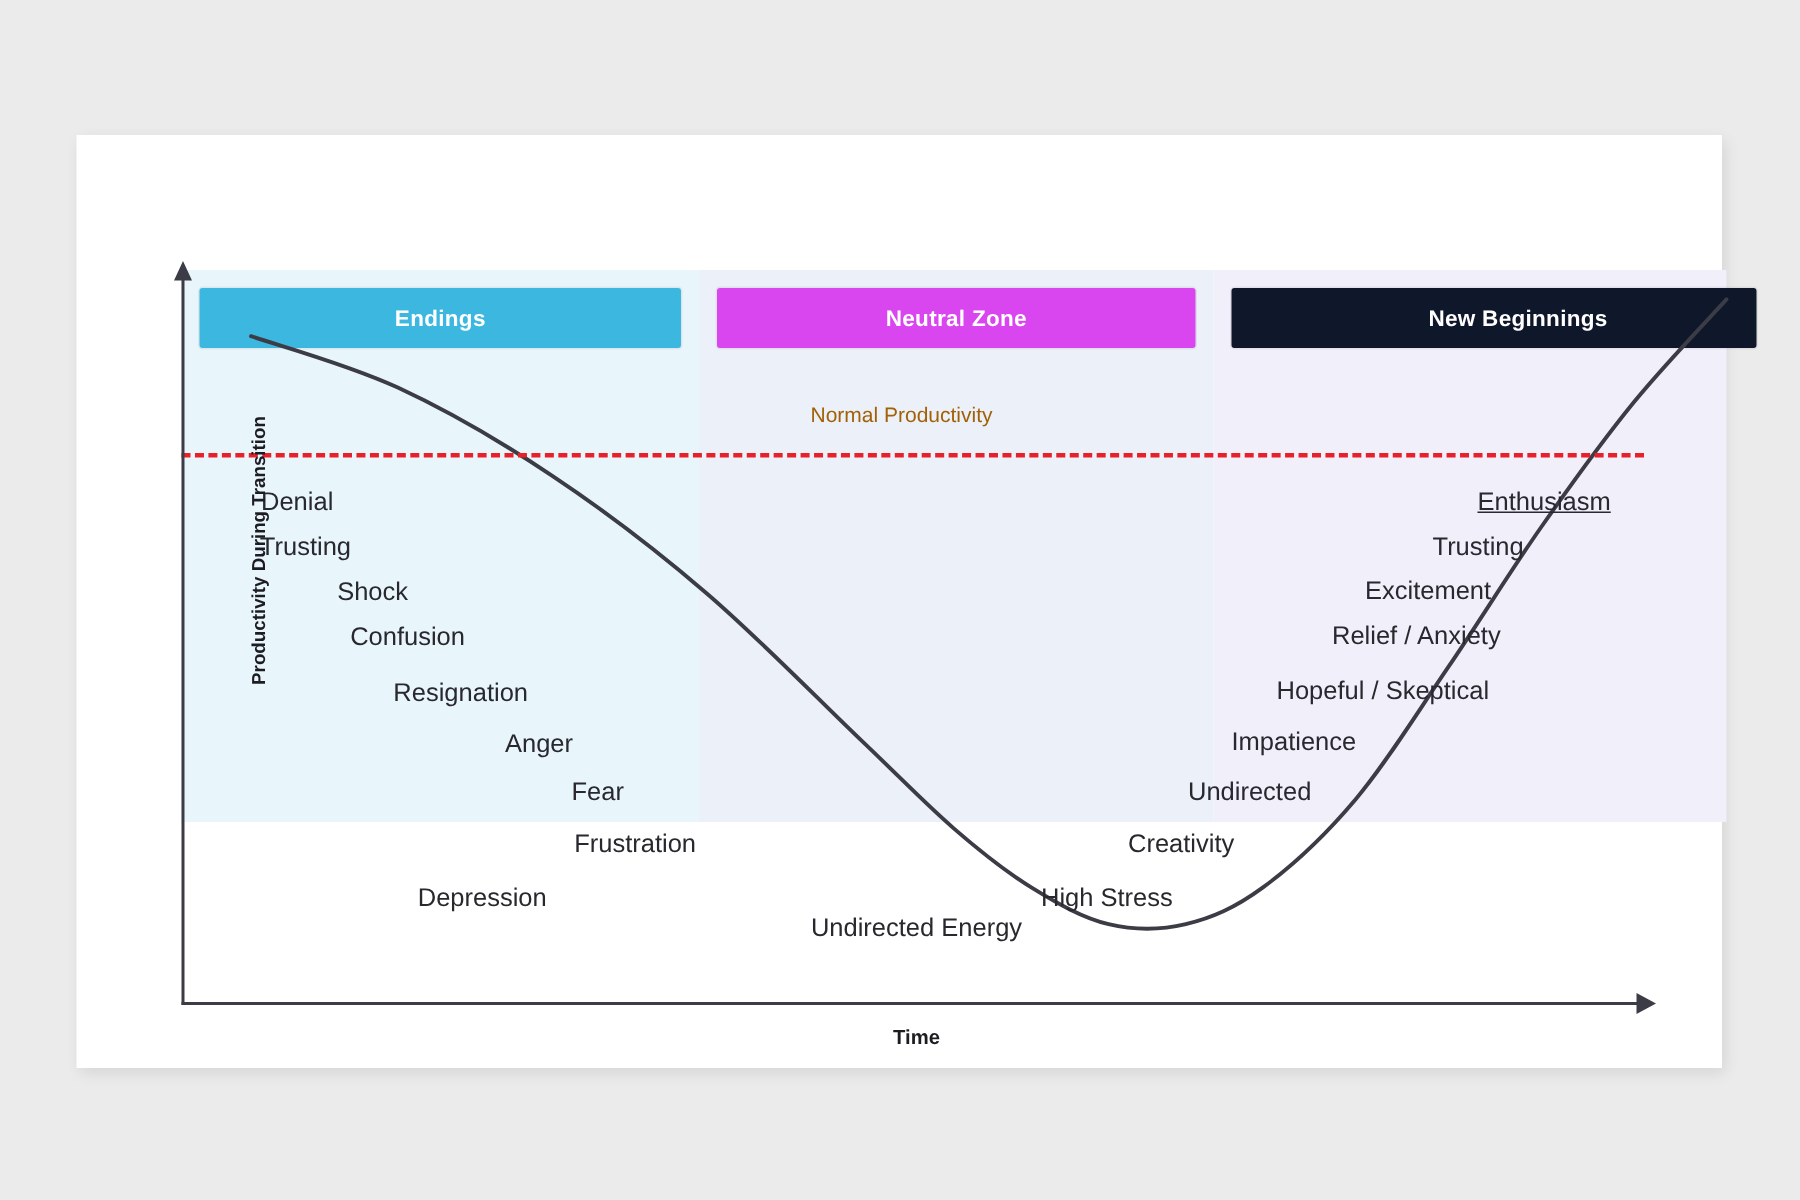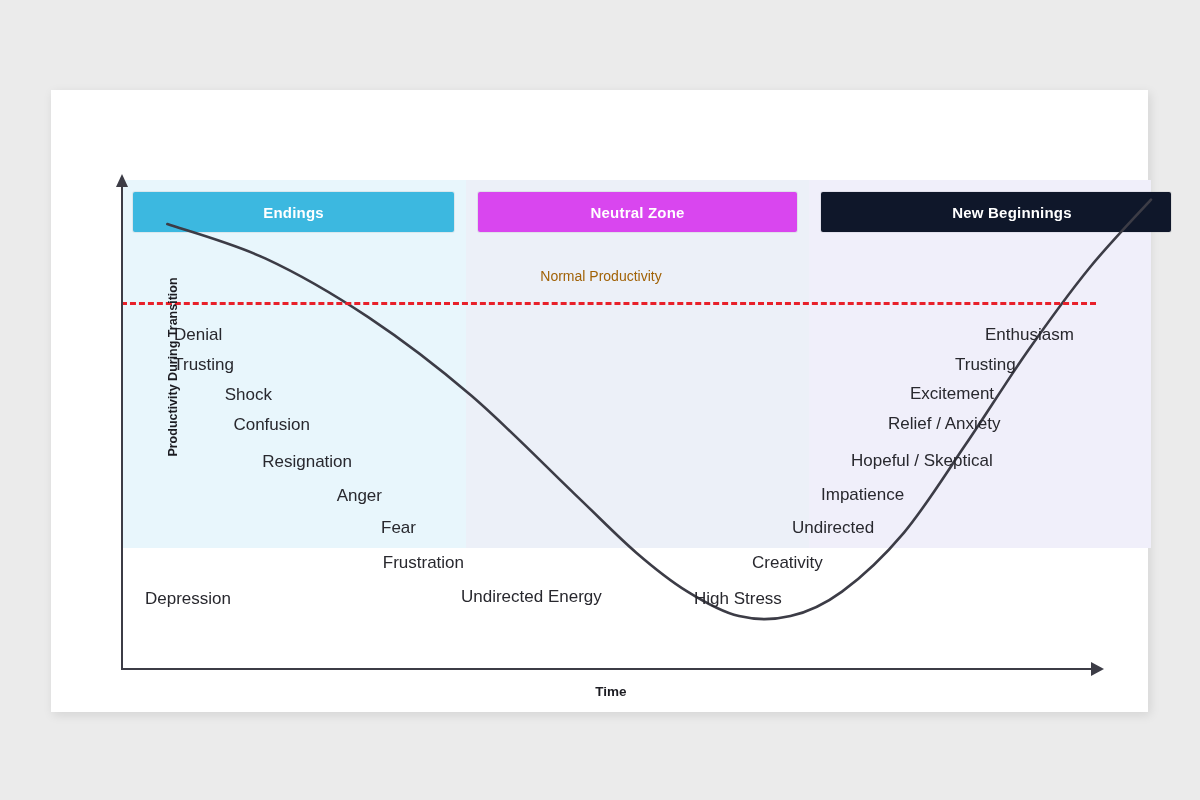--- a/index.html
+++ b/index.html
@@ -181,31 +181,31 @@
 
     <div id="stage-labels-layer">
         <div class="stage-label" style="top: 145px; left: 53px; text-align: left;">Denial</div>
         <div class="stage-label" style="top: 175px; left: 0px; width: 113px; text-align: right;">Trusting</div>
         <div class="stage-label" style="top: 205px; left: 0px; width: 151px; text-align: right;">Shock</div>
         <div class="stage-label" style="top: 235px; left: 0px; width: 189px; text-align: right;">Confusion</div>
         <div class="stage-label" style="top: 272px; left: 0px; width: 231px; text-align: right;">Resignation</div>
         <div class="stage-label" style="top: 306px; left: 0px; width: 261px; text-align: right;">Anger</div>
         <div class="stage-label" style="top: 338px; left: 0px; width: 295px; text-align: right;">Fear</div>
         <div class="stage-label" style="top: 373px; left: 0px; width: 343px; text-align: right;">Frustration</div>
-        <div class="stage-label" style="top: 409px; left: 0px; width: 401px; text-align: left; padding-left: 24px;">Depression</div>
-        <div class="stage-label" style="top: 407px; left: 340px; width: 300px; text-align: left;">Undirected Energy</div>
+        <div class="stage-label" style="top: 409px; left: 0px; width: 401px; text-align: center;">Depression</div>
+        <div class="stage-label" style="top: 429px; left: 340px; width: 300px; text-align: center;">Undirected Energy</div>
         <div class="stage-label" style="top: 409px; left: 573px; text-align: left;">High Stress</div>
         <div class="stage-label" style="top: 373px; left: 631px; text-align: left;">Creativity</div>
         <div class="stage-label" style="top: 338px; left: 671px; text-align: left;">Undirected</div>
         <div class="stage-label" style="top: 305px; left: 700px; text-align: left;">Impatience</div>
         <div class="stage-label" style="top: 271px; left: 730px; text-align: left;">Hopeful / Skeptical</div>
         <div class="stage-label" style="top: 234px; left: 767px; text-align: left;">Relief / Anxiety</div>
         <div class="stage-label" style="top: 204px; left: 789px; text-align: left;">Excitement</div>
         <div class="stage-label" style="top: 175px; left: 834px; text-align: left;">Trusting</div>
-        <div class="stage-label" style="top: 145px; left: 864px; text-align: left;">Enthusiasm</div>
+        <div class="stage-label" style="top: 145px; left: 864px; text-align: left; text-decoration: underline;">Enthusiasm</div>
       </div>
 
     <div id="y-axis-line"></div>
     <div id="y-axis-arrow"></div>
     <div id="x-axis-line"></div>
     <div id="x-axis-arrow"></div>
 
     <div id="y-axis-label">Productivity During Transition</div>
     <div id="x-axis-label">Time</div>
 

